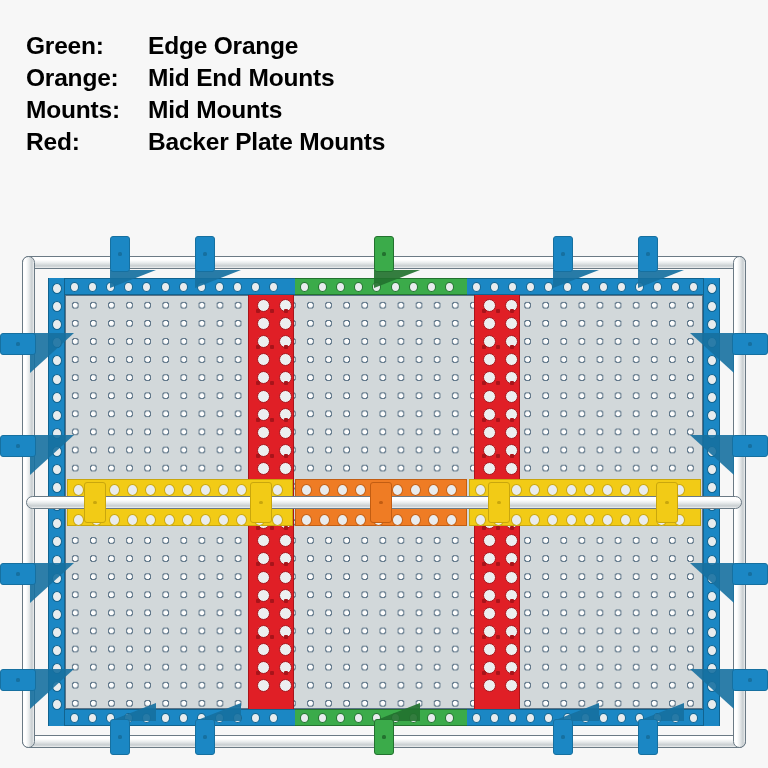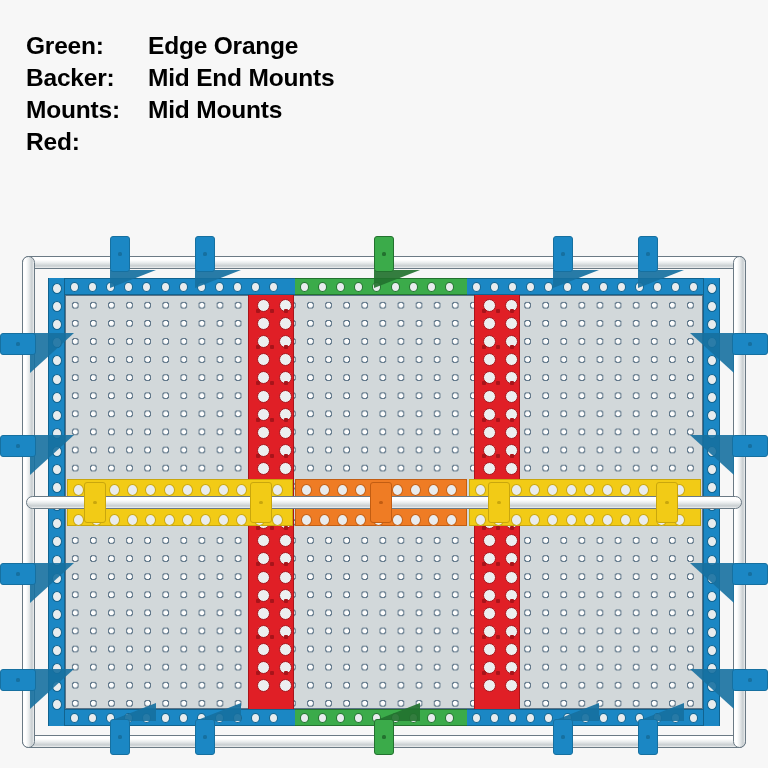--- a/index.html
+++ b/index.html
@@ -75,29 +75,30 @@
 </style>
 </head>
 <body>
 
 <div id="legend">
   <div class="legend-row">
     <div class="legend-color">Green:</div>
     <div class="legend-label">Edge Orange</div>
   </div>
   <div class="legend-row">
-    <div class="legend-color">Backer:</div>
+    <div class="legend-color">Orange:</div>
     <div class="legend-label">Mid End Mounts</div>
   </div>
   <div class="legend-row">
     <div class="legend-color">Mounts:</div>
     <div class="legend-label">Mid Mounts</div>
   </div>
   <div class="legend-row">
     <div class="legend-color">Red:</div>
+    <div class="legend-label">Backer Plate Mounts</div>
   </div>
 </div>
 
 <div id="diagram">
   <div id="stage">
       <div class="tube lyr" style="left: 22px; top: 16px; width: 724px; height: 13px; z-index: 6;"></div>
       <div class="tube lyr" style="left: 22px; top: 495px; width: 724px; height: 13px; z-index: 6;"></div>
       <div class="tube vert lyr" style="left: 22px; top: 16px; width: 13px; height: 492px; z-index: 7;"></div>
       <div class="tube vert lyr" style="left: 733px; top: 16px; width: 13px; height: 492px; z-index: 7;"></div>
       <div class="panel lyr" style="left: 48px; top: 38px; width: 672px; height: 448px; z-index: 2;">

